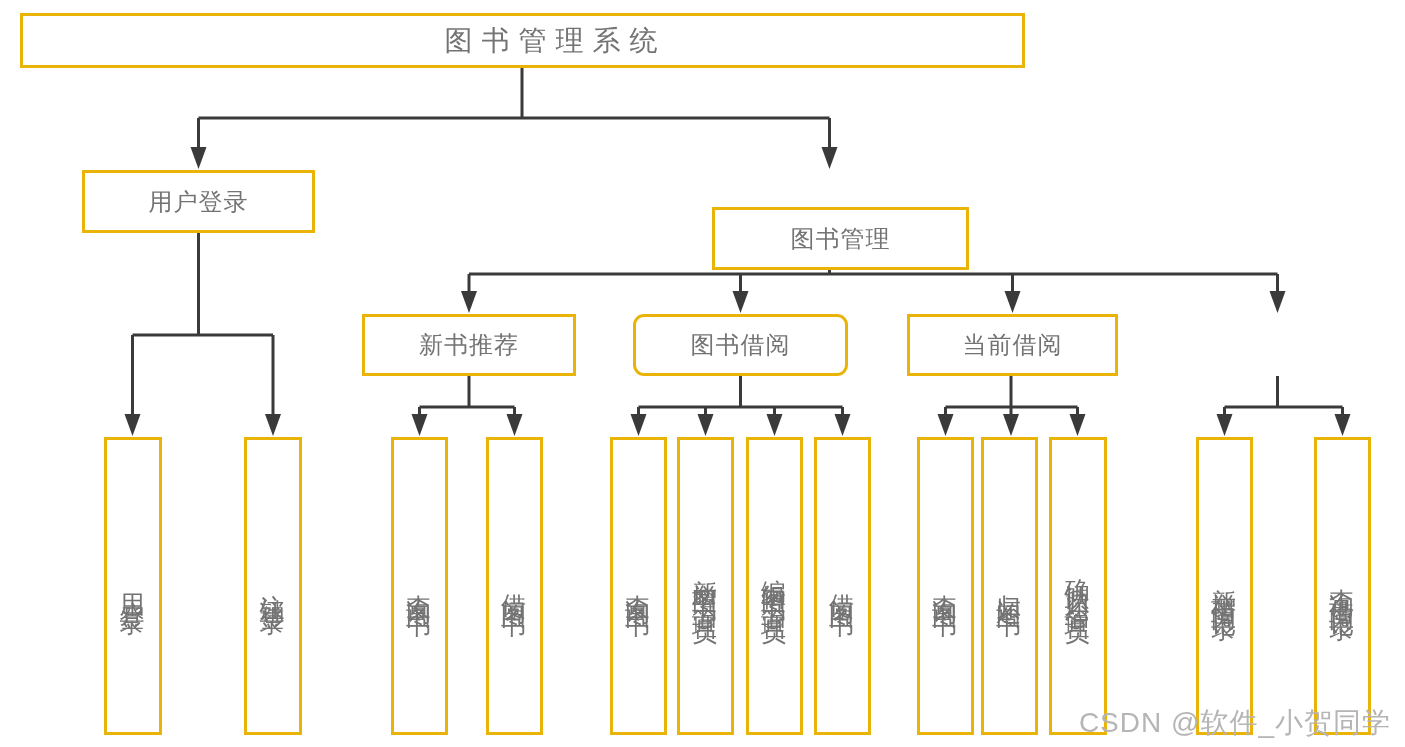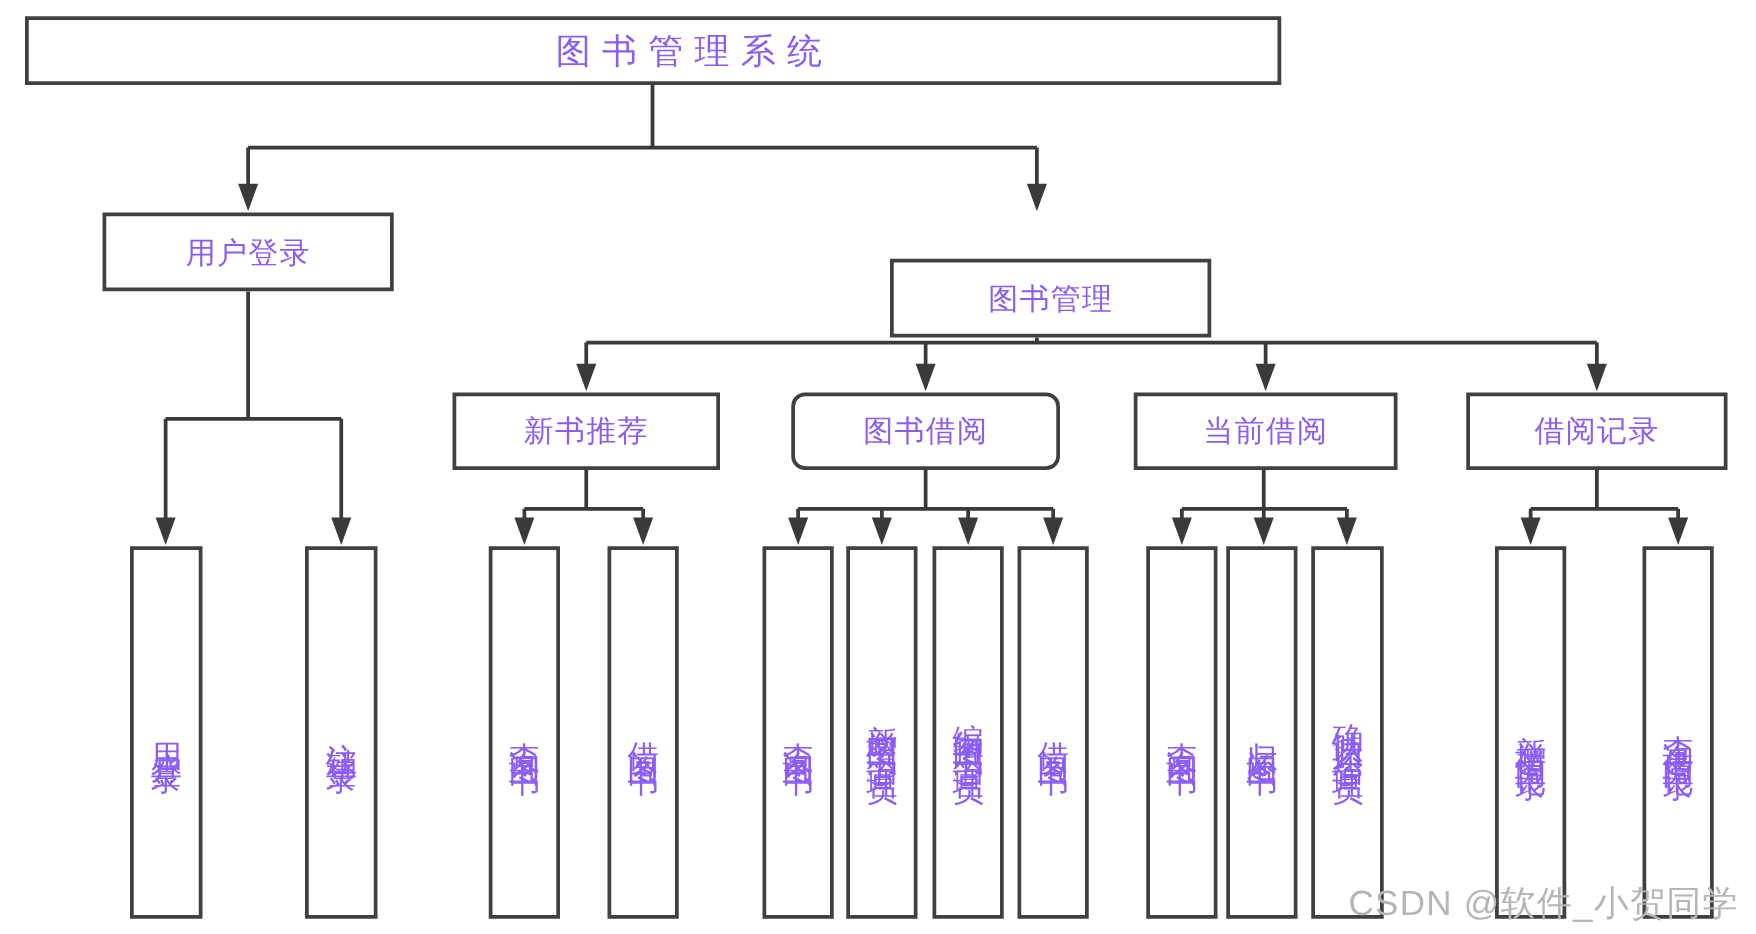--- a/index.html
+++ b/index.html
@@ -12,23 +12,23 @@
     overflow: hidden;
   }
   .connectors {
     position: absolute;
     left: 0; top: 0;
     width: 1405px; height: 747px;
   }
   .box {
     position: absolute;
     box-sizing: border-box;
-    border: 3px solid #404040;
+    border: 3px solid #eab308;
     background: #ffffff;
-    color: #8b5cf6;
+    color: #737373;
     display: flex;
     align-items: center;
     justify-content: center;
     white-space: nowrap;
   }
   .root-box {
     font-size: 28px;
     letter-spacing: 9px;
     padding-left: 66px; 
   }
@@ -93,21 +93,20 @@
   </svg>
 
   <div class="box root-box" style="left:20px; top:13px; width:1005px; height:55px;">图书管理系统</div>
 
   <div class="box h-box" style="left:82px; top:170px; width:233px; height:63px;">用户登录</div>
   <div class="box h-box" style="left:712px; top:170px; width:257px; height:63px;margin-top:37px;">图书管理</div>
 
   <div class="box h-box" style="left:362px; top:314px; width:214px; height:62px;">新书推荐</div>
   <div class="box h-box" style="left:633px; top:314px; width:215px; height:62px;border-radius:11px;">图书借阅</div>
   <div class="box h-box" style="left:907px; top:314px; width:211px; height:62px;text-align:right;">当前借阅</div>
-  <div class="box h-box" style="left:1173px; top:314px; width:209px; height:62px;">借阅记录</div>
 
   <div class="box v-box" style="left:104px; top:437px; width:58px; height:298px;">用户登录</div>
   <div class="box v-box" style="left:244px; top:437px; width:58px; height:298px;">注销登录</div>
 
   <div class="box v-box" style="left:391px; top:437px; width:57px; height:298px;">查询图书</div>
   <div class="box v-box" style="left:486px; top:437px; width:57px; height:298px;">借阅图书</div>
 
   <div class="box v-box" style="left:610px; top:437px; width:57px; height:298px;">查询图书</div>
   <div class="box v-box" style="left:677px; top:437px; width:57px; height:298px;">新增图书（管理员）</div>
   <div class="box v-box" style="left:746px; top:437px; width:57px; height:298px;">编辑图书（管理员）</div>

